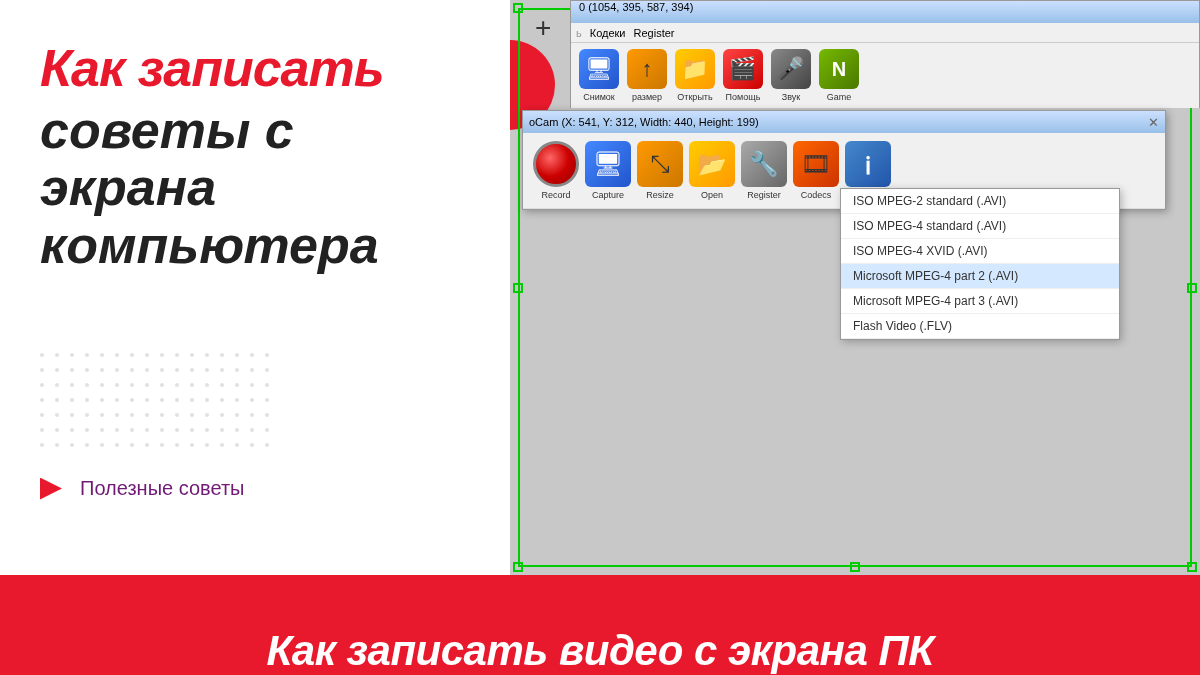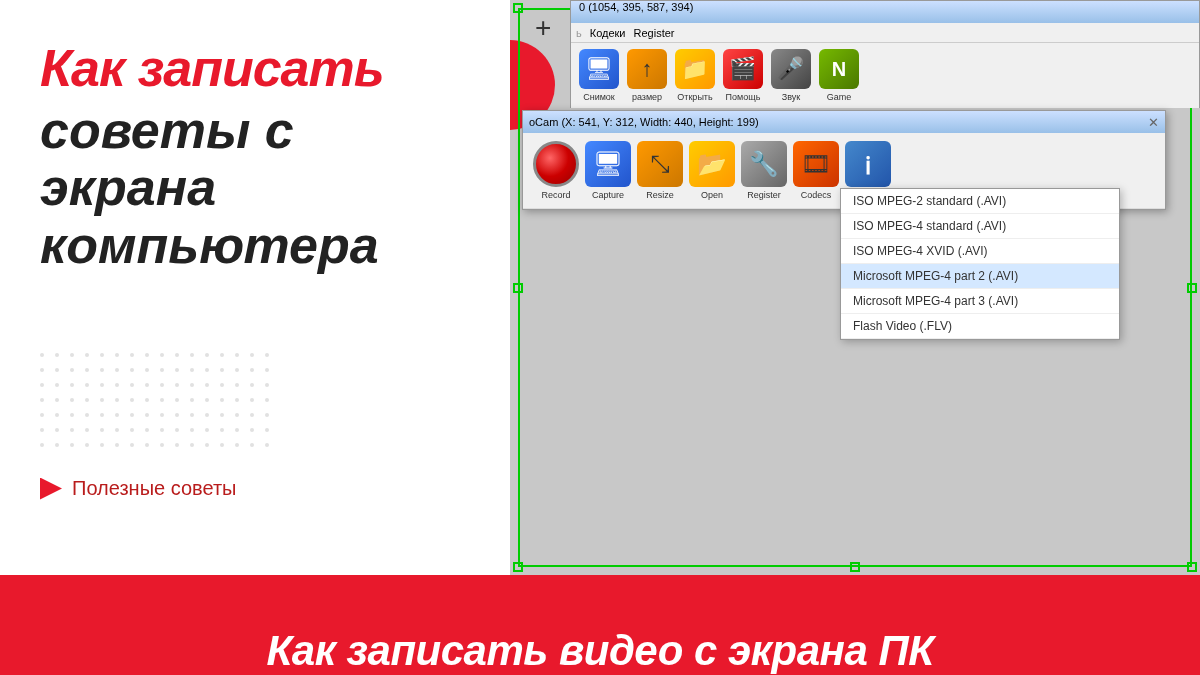--- a/index.html
+++ b/index.html
@@ -74,23 +74,23 @@
       background: #aaa;
       border-radius: 50%;
     }
 
     .tip-label {
       position: absolute;
       bottom: 75px;
       left: 40px;
       display: flex;
       align-items: center;
-      gap: 10px;
+      gap: 18px;
       font-size: 20px;
-      color: #b91c1c;
+      color: #701a75;
       font-weight: 500;
     }
 
     .tip-icon {
       width: 22px;
       height: 22px;
       background: #e8192c;
       clip-path: polygon(0 0, 100% 50%, 0 100%);
       display: inline-block;
     }

